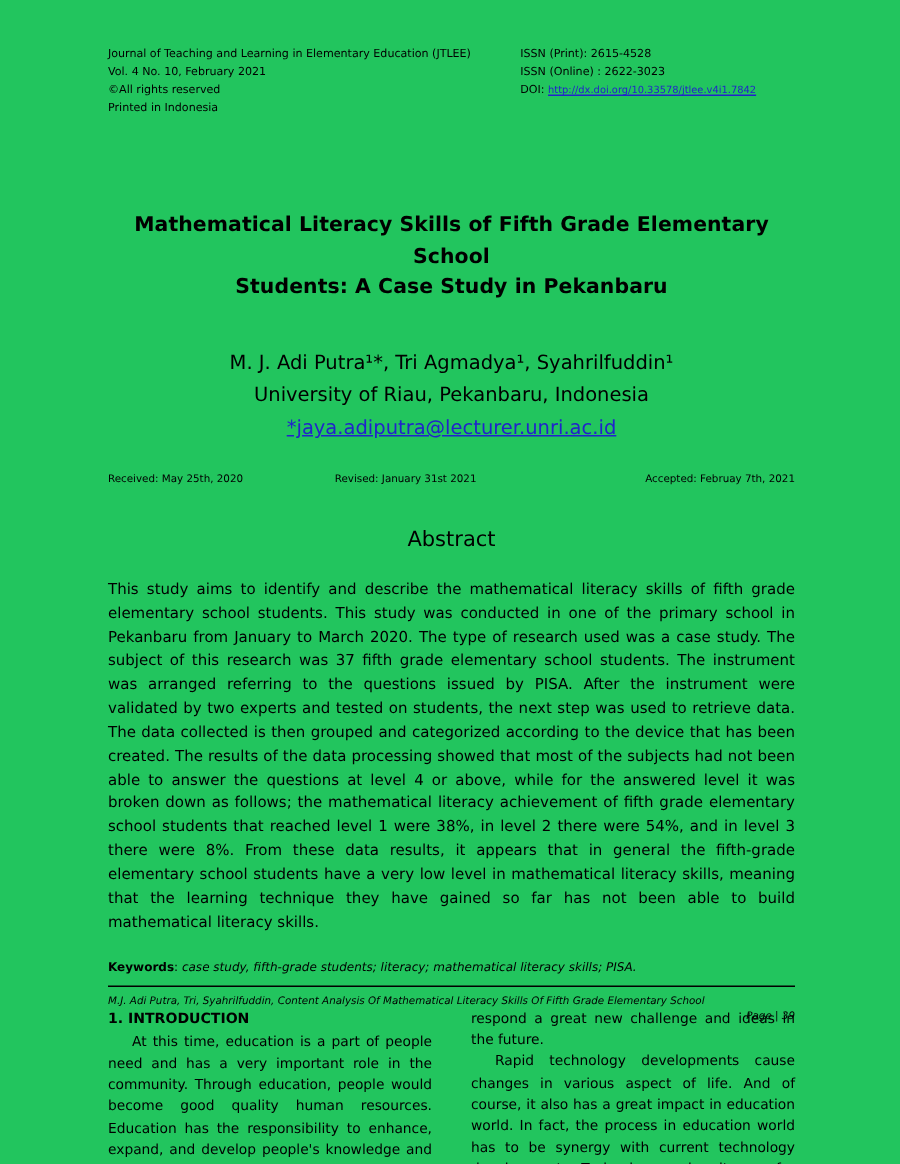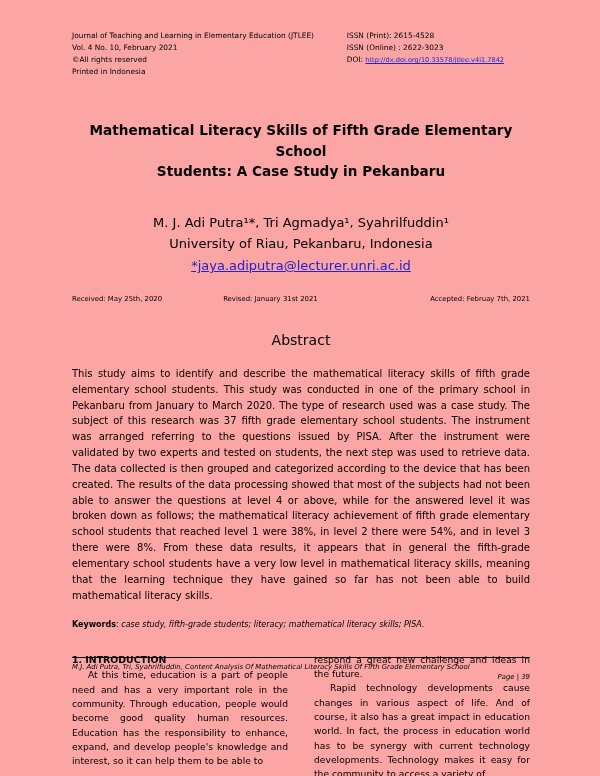--- a/index.html
+++ b/index.html
@@ -8,21 +8,21 @@
     background: #ffffff;
   }
   body {
     font-family: "DejaVu Sans", "Liberation Sans", sans-serif;
     color: #000000;
   }
   .page {
     position: relative;
     width: 600px;
     height: 776px;
-    background: #fca5a5;
+    background: #22c55e;
     box-sizing: border-box;
     overflow: hidden;
   }
   .sheet {
     position: absolute;
     left: 72px;
     top: 30px;
     width: 458px;
   }
 
@@ -40,21 +40,21 @@
   .doi-line { white-space: nowrap; }
   .doi-label { }
   .doi-link {
     color: #2222cc;
     text-decoration: underline;
     font-size: 6.6px;
   }
 
   
   .title {
-    margin-top: 42px;
+    margin-top: 62px;
     text-align: center;
     font-size: 13.6px;
     font-weight: bold;
     line-height: 1.52;
     letter-spacing: 0.05px;
   }
 
   
   .authors-block {
     margin-top: 30px;

